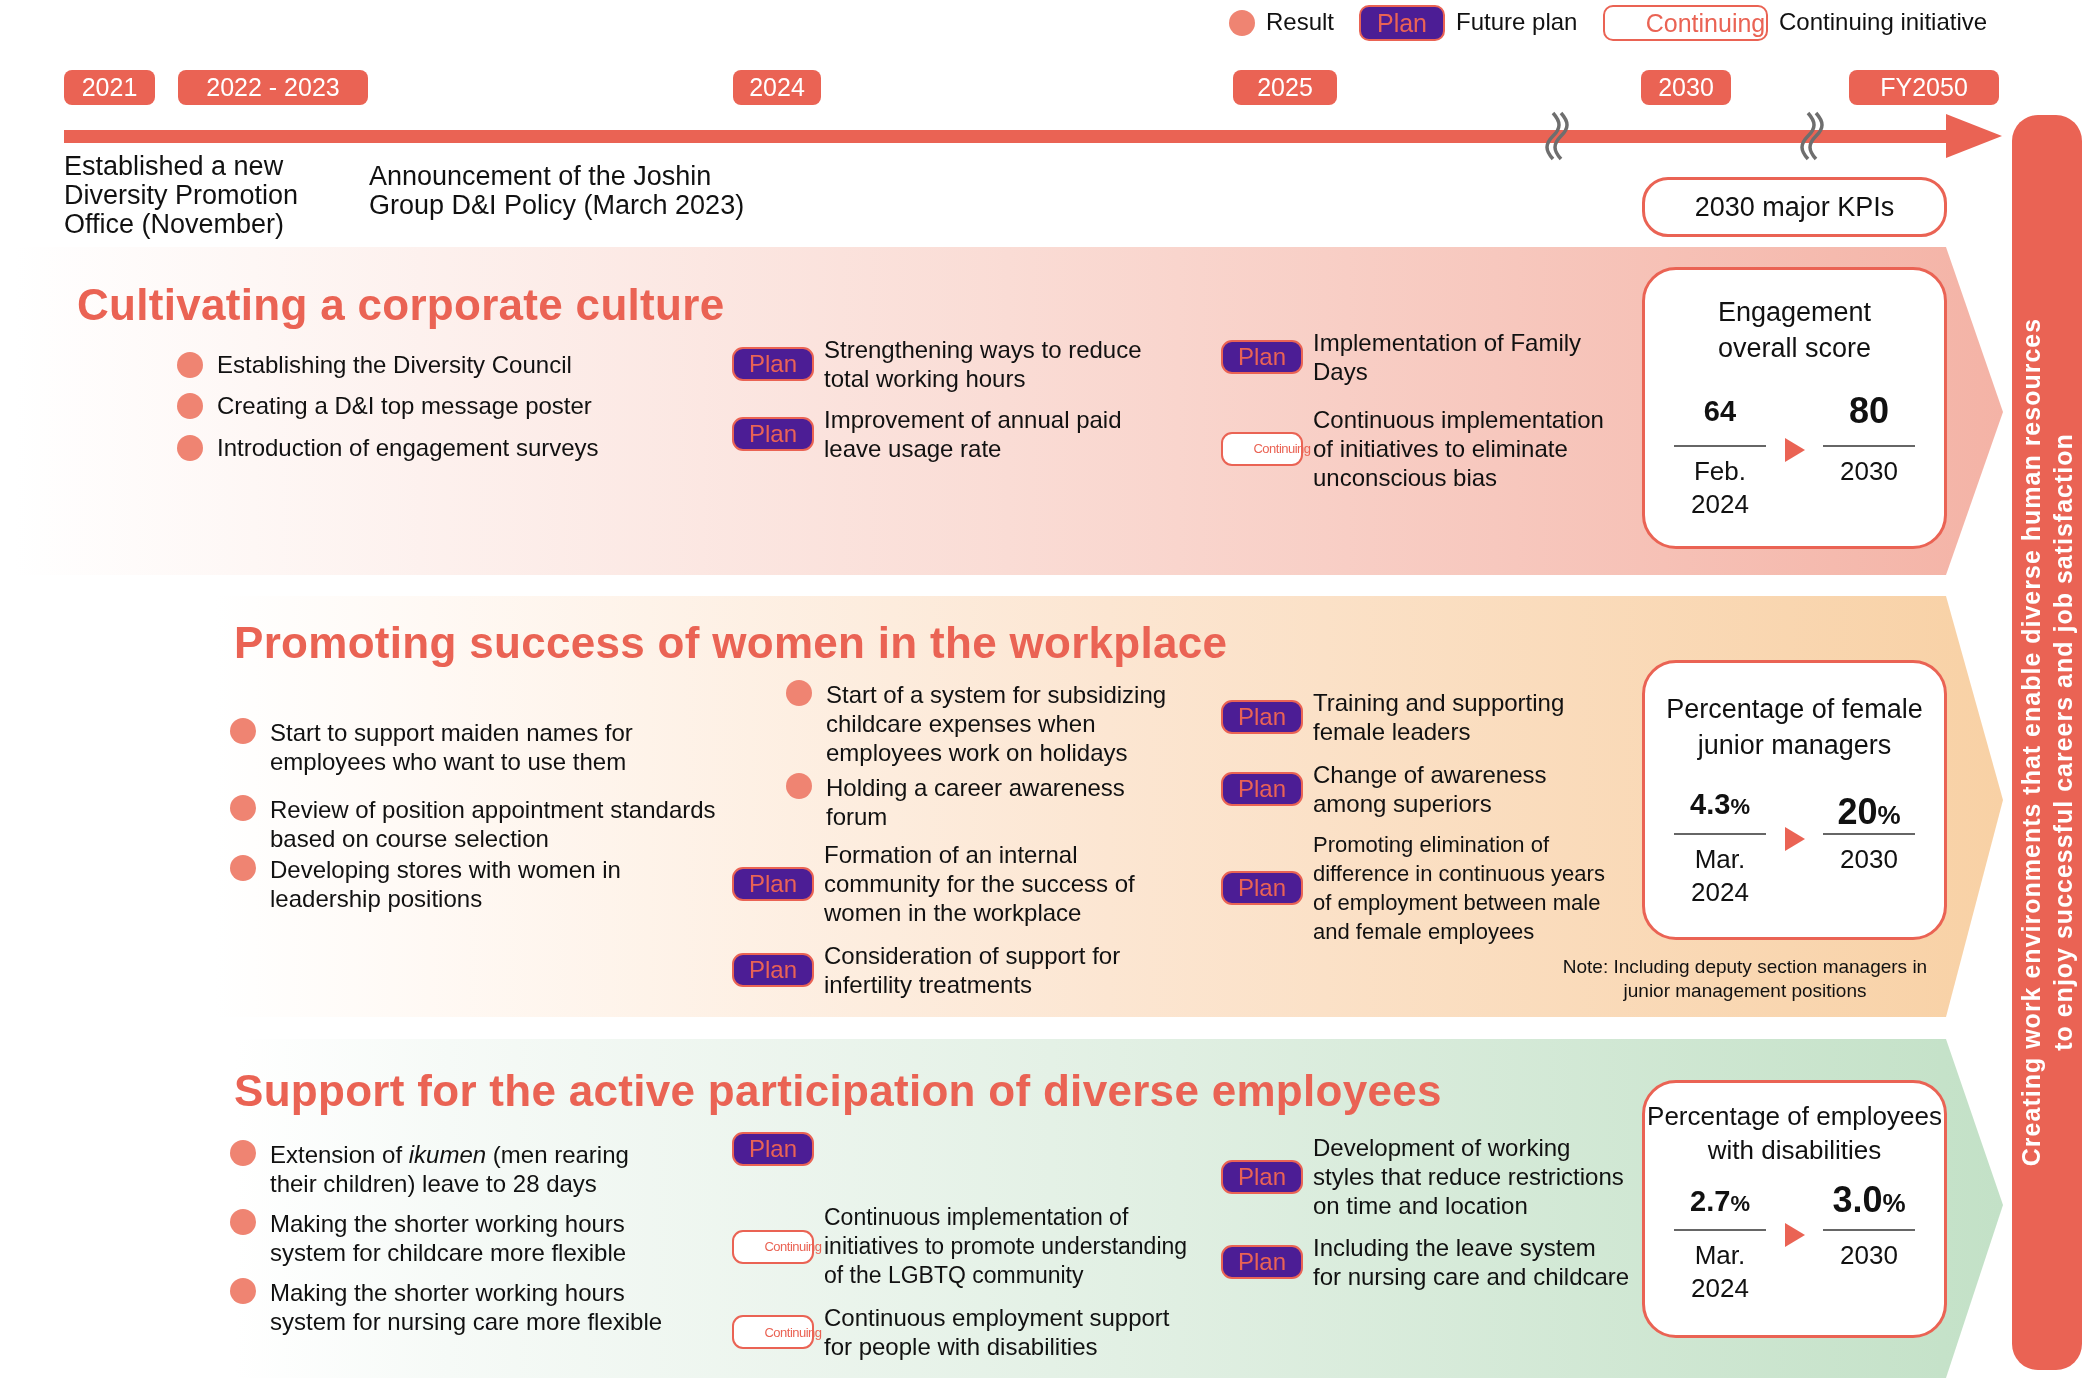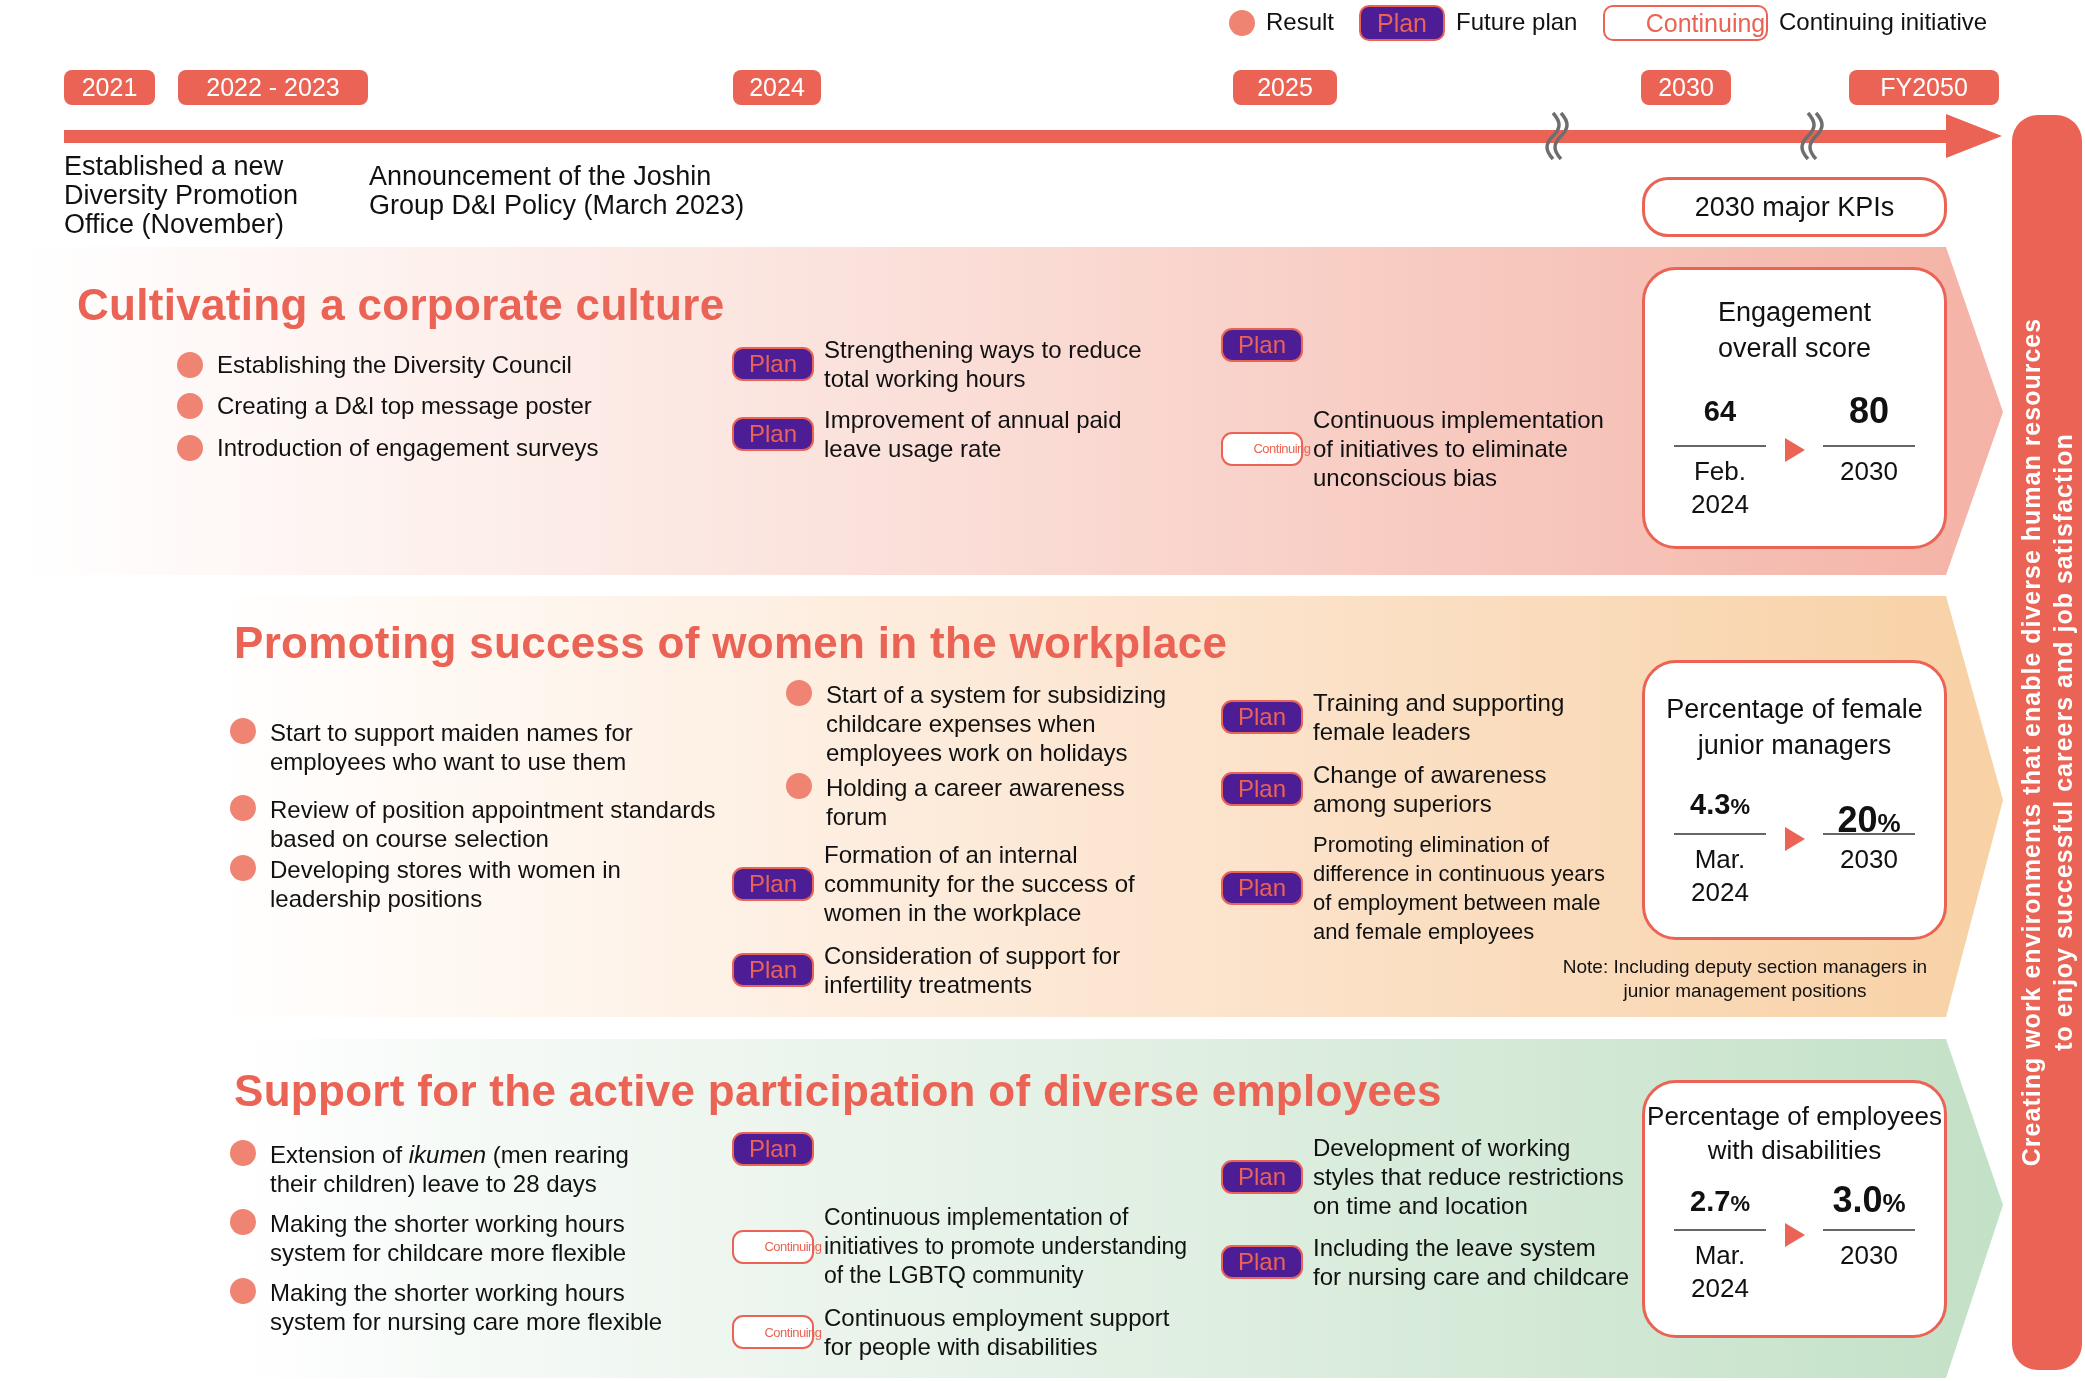--- a/index.html
+++ b/index.html
@@ -138,20 +138,24 @@
 <div class="item" style="left:732px; top:405px;">
   <span class="pill-plan">Plan</span>
   <span class="txt">
       <div>Improvement of annual paid</div>
       <div>leave usage rate</div>
     </span>
 </div>
 
 <div class="item" style="left:1221px; top:328px;">
   <span class="pill-plan">Plan</span>
+  <span class="txt">
+      <div>Implementation of Family</div>
+      <div>Days</div>
+    </span>
 </div>
 <div class="item" style="left:1221px; top:405px;">
   <span class="pill-cont">Continuing</span>
   <span class="txt">
       <div>Continuous implementation</div>
       <div>of initiatives to eliminate</div>
       <div>unconscious bias</div>
     </span>
 </div>
 
@@ -256,21 +260,21 @@
     <div>Percentage of female</div>
       <div>junior managers</div>
   </div>
   <div class="kpi-val" style="left:29px; width:92px; top:125px; font-size:29px;"><span>4.3</span><span style="font-size:22px;">%</span></div>
   <div class="kpi-line" style="left:29px; width:92px; top:170px;"></div>
   <div class="kpi-sub" style="left:29px; width:92px; top:180px;">
       <div>Mar.</div>
       <div>2024</div>
     </div>
   <div class="kpi-tri" style="left:140px; top:164px;"></div>
-  <div class="kpi-val" style="left:170px; width:108px; top:136px; font-size:36px;"><span>20</span><span style="font-size:26px;">%</span></div>
+  <div class="kpi-val" style="left:170px; width:108px; top:128px; font-size:36px;"><span>20</span><span style="font-size:26px;">%</span></div>
   <div class="kpi-line" style="left:178px; width:92px; top:170px;"></div>
   <div class="kpi-sub" style="left:178px; width:92px; top:180px;">2030</div>
 </div>
 <div class="abs note" style="left:1555px; top:955px; width:380px;">
   <div>Note: Including deputy section managers in</div>
     <div>junior management positions</div>
 </div>
 
 <div class="abs sec-title" style="left:234px; top:1066px;">Support for the active participation of diverse employees</div>
 

